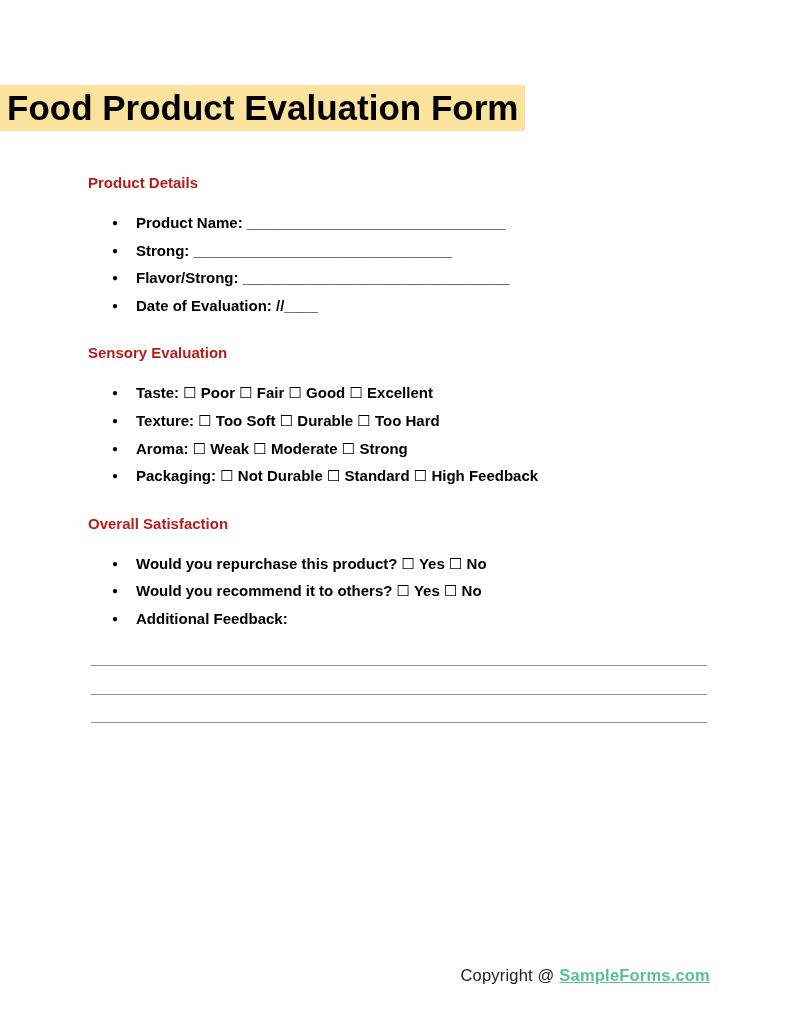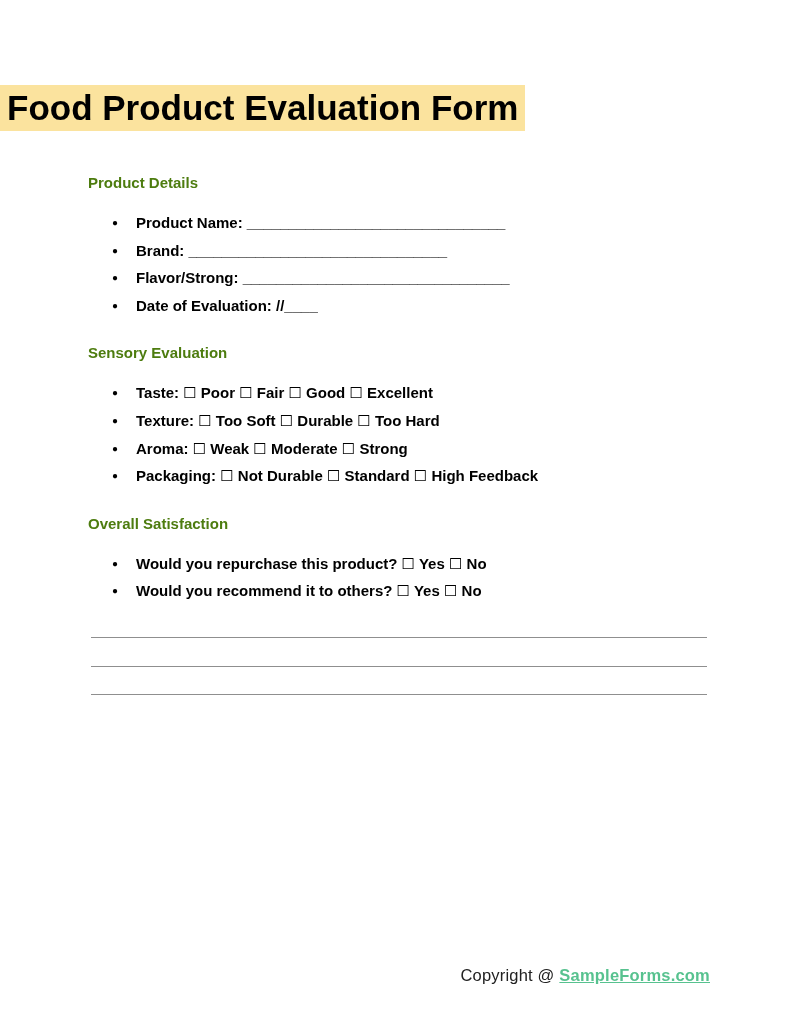--- a/index.html
+++ b/index.html
@@ -29,21 +29,21 @@
     line-height: 46px;
     padding: 0 7px;
     color: #000000;
     white-space: nowrap;
   }
   h2.sec {
     margin: 24px 88px 0 88px;
     font-size: 15px;
     line-height: 19px;
     font-weight: 700;
-    color: #4d7c0f;
+    color: #b91c1c;
   }
   h2.sec.first {
     margin-top: 42px;
   }
   ul.items {
     list-style: none;
     margin: 17px 0 0 0;
     padding: 0 18px 0 112px;
   }
   ul.items li {
@@ -90,37 +90,38 @@
 
 <div class="page">
 
   <div class="title-row">
     <span class="title-hl">Food Product Evaluation Form</span>
   </div>
 
   <h2 class="sec first">Product Details</h2>
   <ul class="items">
     <li><span class="bullet">●</span><span>Product Name: _______________________________</span></li>
-    <li><span class="bullet">●</span><span>Brand: _______________________________</span></li>
+    <li><span class="bullet">●</span><span>Strong: _______________________________</span></li>
     <li><span class="bullet">●</span><span>Flavor/Strong: ________________________________</span></li>
     <li><span class="bullet">●</span><span>Date of Evaluation: //____</span></li>
   </ul>
 
   <h2 class="sec">Sensory Evaluation</h2>
   <ul class="items">
     <li><span class="bullet">●</span><span>Taste: ☐ Poor ☐ Fair ☐ Good ☐ Excellent</span></li>
     <li><span class="bullet">●</span><span>Texture: ☐ Too Soft ☐ Durable ☐ Too Hard</span></li>
     <li><span class="bullet">●</span><span>Aroma: ☐ Weak ☐ Moderate ☐ Strong</span></li>
     <li><span class="bullet">●</span><span>Packaging: ☐ Not Durable ☐ Standard ☐ High Feedback</span></li>
   </ul>
 
   <h2 class="sec">Overall Satisfaction</h2>
   <ul class="items">
     <li><span class="bullet">●</span><span>Would you repurchase this product? ☐ Yes ☐ No</span></li>
     <li><span class="bullet">●</span><span>Would you recommend it to others? ☐ Yes ☐ No</span></li>
+    <li><span class="bullet">●</span><span>Additional Feedback:</span></li>
   </ul>
 
   <div class="feedback-lines">
     <div class="feedback-line"></div>
     <div class="feedback-line"></div>
     <div class="feedback-line"></div>
   </div>
 
   <div class="footer">
     <span>Copyright @</span>

